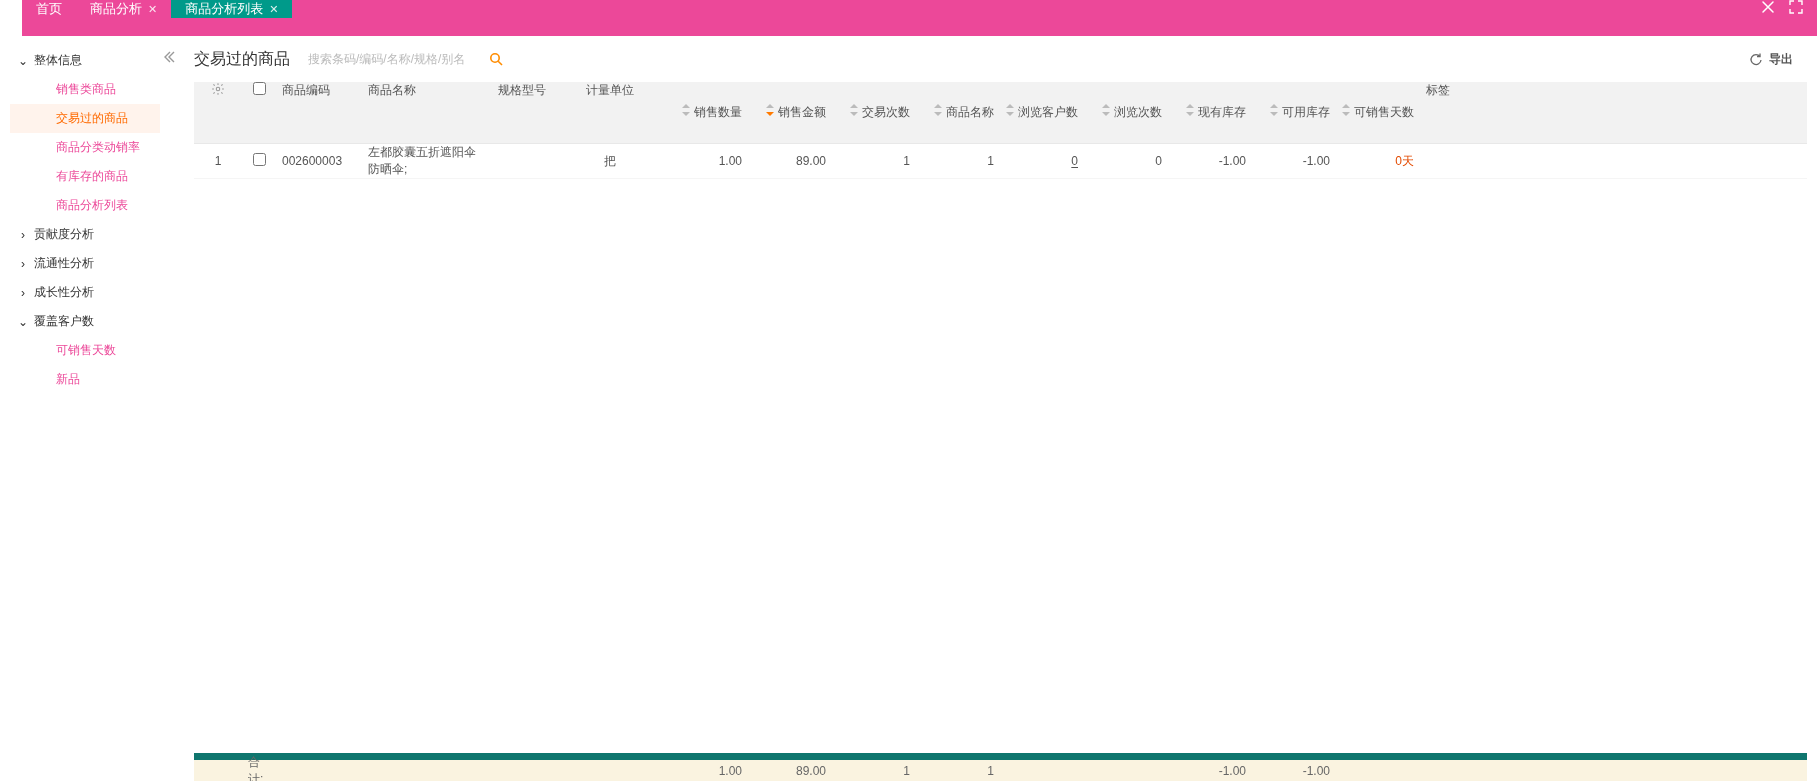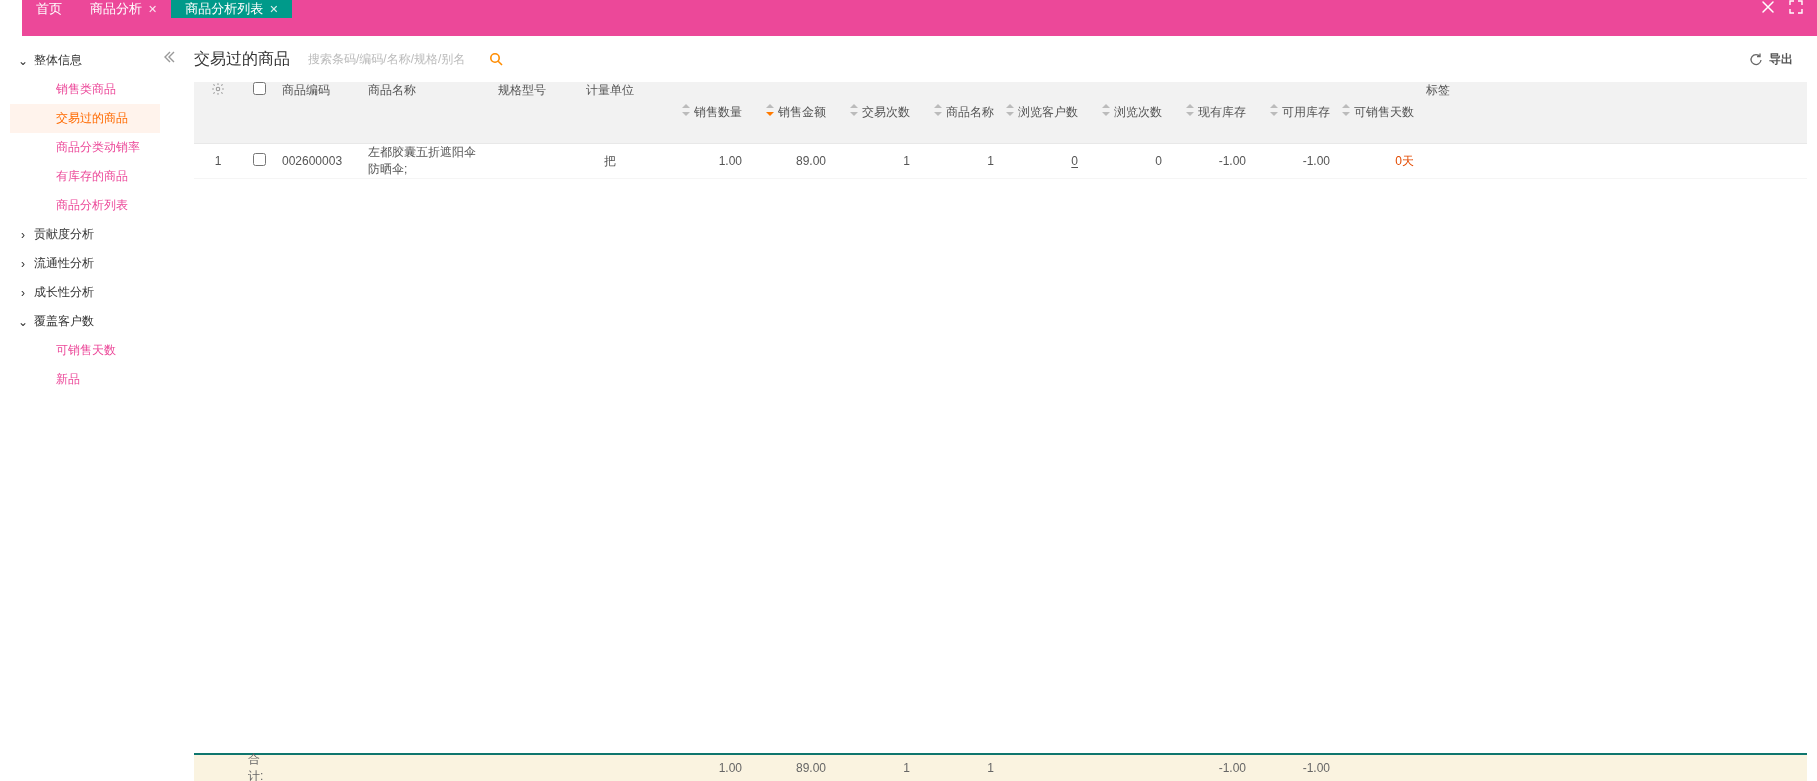--- a/index.html
+++ b/index.html
@@ -117,21 +117,21 @@
   .underline-val { text-decoration: underline; text-underline-offset: 2px; }
   .danger { color: #e34a00; }
 
   input[type=checkbox] { width: 13px; height: 13px; }
 
   
   .totals-row {
     background: #faf3e0;
     height: 28px; display: flex; align-items: stretch;
     margin: 0 10px 0 24px;
-    border-top: 2px solid #0f766e;
+    border-top: 7px solid #0f766e;
   }
   .totals-row .tc {
     display: flex; align-items: center; padding: 0 6px; font-size: 12px; color: #666;
   }
   .totals-row .tc.right { justify-content: flex-end; }
 
   
   .c0  { width: 48px; }   
   .c1  { width: 34px; }   
   .c2  { width: 86px; }   

